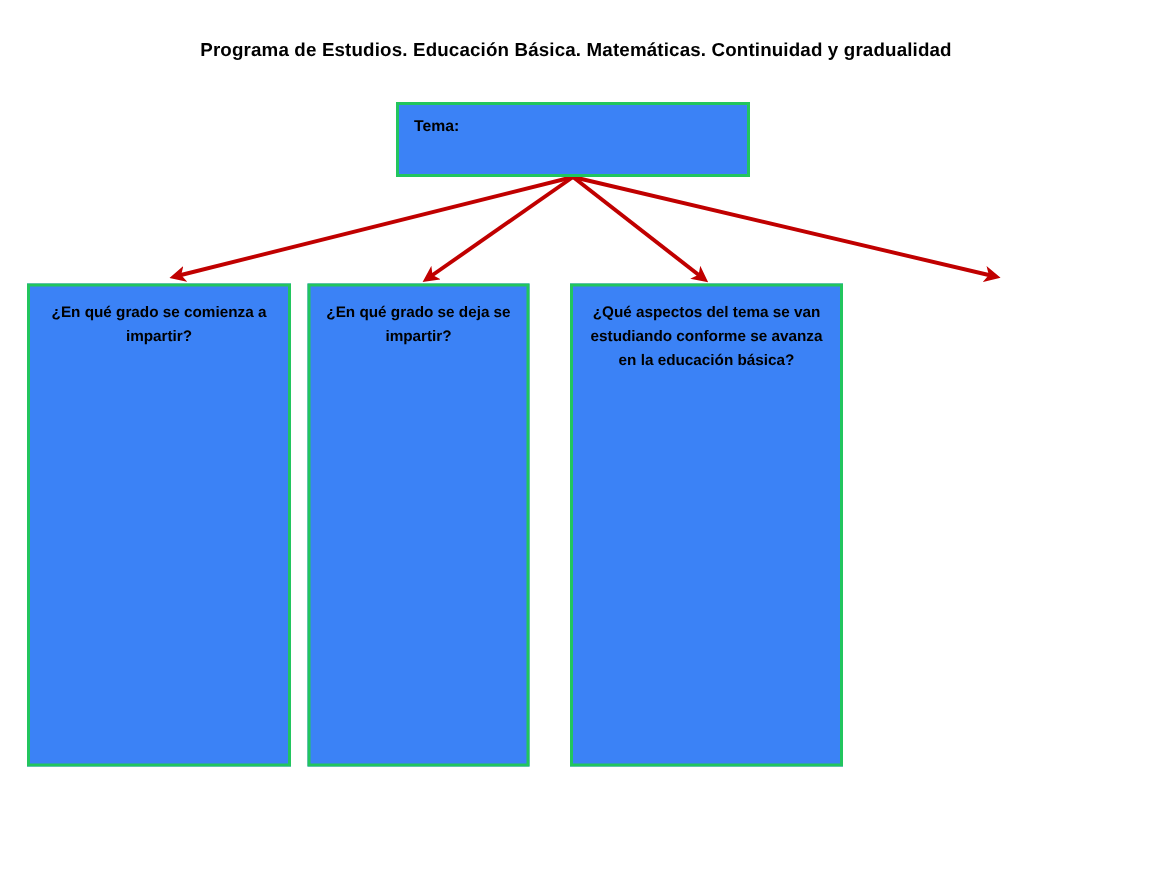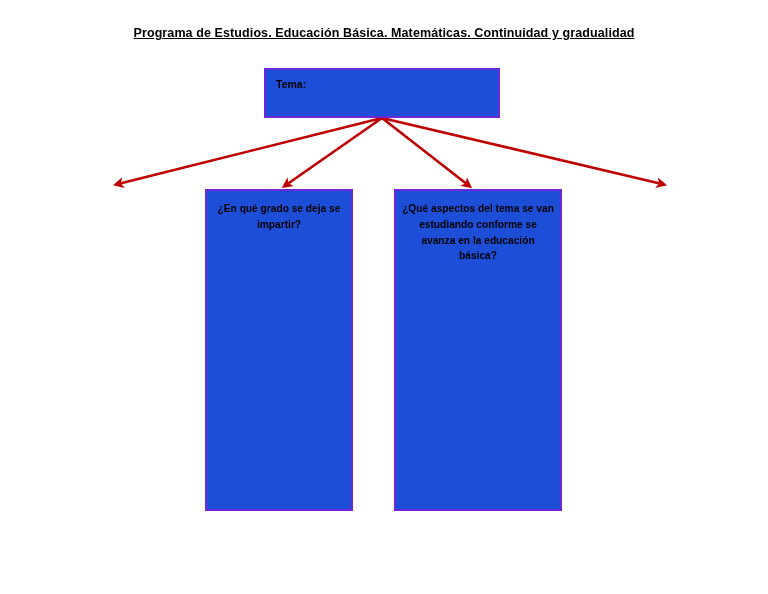--- a/index.html
+++ b/index.html
@@ -27,38 +27,37 @@
   .doc-title {
     position: absolute;
     left: 0;
     top: 26px;
     width: 768px;
     text-align: center;
     font-size: 12.5px;
     font-weight: bold;
     letter-spacing: 0.1px;
     line-height: 1.2;
-    text-decoration: underline;
   }
 
   
   .arrow-layer {
     position: absolute;
     left: 0; top: 0;
     width: 768px;
     height: 594px;
     pointer-events: none;
   }
 
   
   .node-box {
     position: absolute;
     box-sizing: border-box;
-    background: #1d4ed8;
-    border: 2px solid #6d28d9;
+    background: #3b82f6;
+    border: 2px solid #22c55e;
   }
 
   .tema-box {
     left: 264px;
     top: 68px;
     width: 236px;
     height: 50px;
   }
   .tema-label {
     position: absolute;
@@ -67,21 +66,21 @@
     font-size: 10.5px;
     font-weight: bold;
   }
 
   .question-box {
     top: 189px;
     height: 322px;
   }
   .q1 { left: 18px;  width: 176px; }
   .q2 { left: 205px; width: 148px; }
-  .q3 { left: 394px; width: 168px; }
+  .q3 { left: 380px; width: 182px; }
   .q4 { left: 572px; width: 178px; }
 
   .question-text {
     position: absolute;
     left: 6px;
     right: 6px;
     top: 10px;
     text-align: center;
     font-size: 10.2px;
     font-weight: bold;
@@ -104,20 +103,23 @@
     <line x1="382" y1="118" x2="118" y2="184" stroke="#C00000" stroke-width="2.6" marker-end="url(#arrowhead)"></line>
     <line x1="382" y1="118" x2="286" y2="185" stroke="#C00000" stroke-width="2.6" marker-end="url(#arrowhead)"></line>
     <line x1="382" y1="118" x2="468" y2="185" stroke="#C00000" stroke-width="2.6" marker-end="url(#arrowhead)"></line>
     <line x1="382" y1="118" x2="662" y2="184" stroke="#C00000" stroke-width="2.6" marker-end="url(#arrowhead)"></line>
   </svg>
 
   <div class="node-box tema-box">
     <span class="tema-label">Tema:</span>
   </div>
 
+  <div class="node-box question-box q1">
+    <div class="question-text">¿En qué grado se comienza a impartir?</div>
+  </div>
 
   <div class="node-box question-box q2">
     <div class="question-text">¿En qué grado se deja se impartir?</div>
   </div>
 
   <div class="node-box question-box q3">
     <div class="question-text">¿Qué aspectos del tema se van estudiando conforme se avanza en la educación básica?</div>
   </div>
 
 

